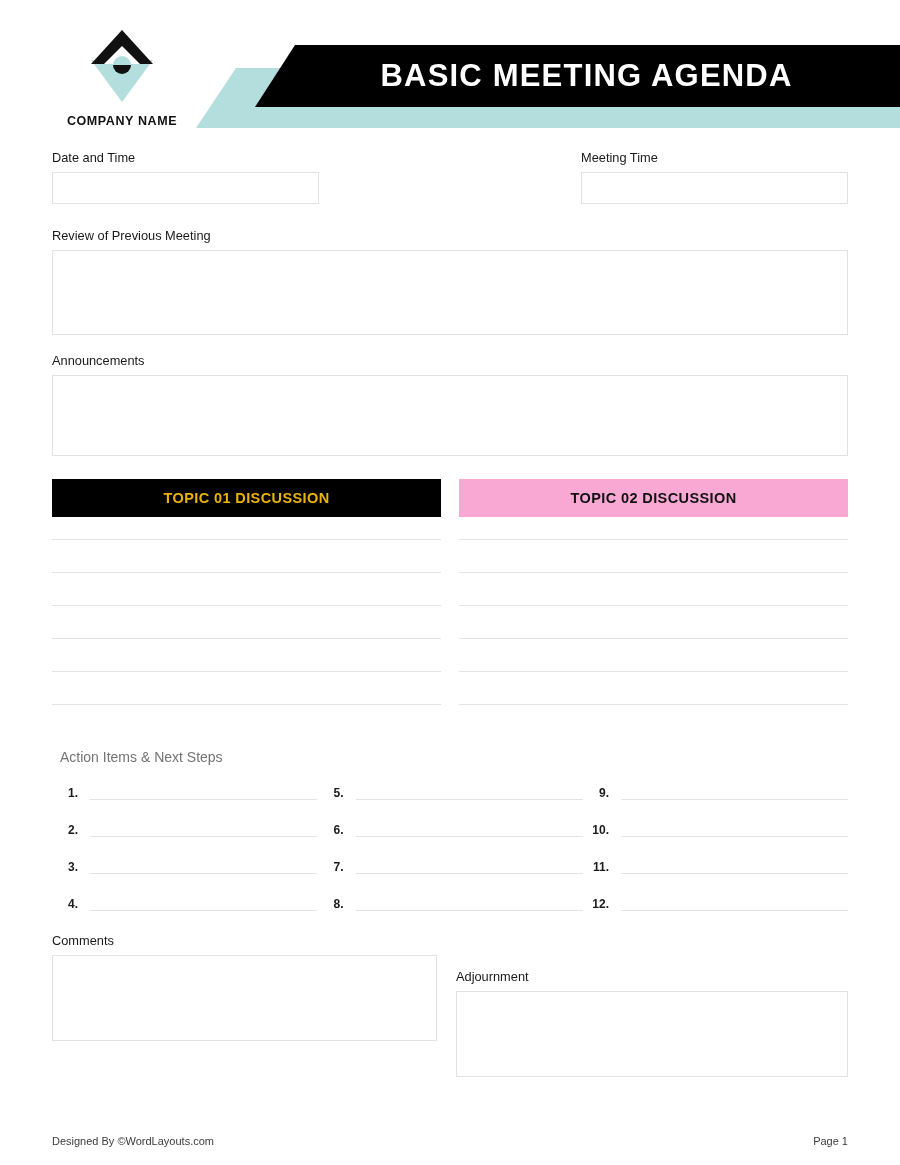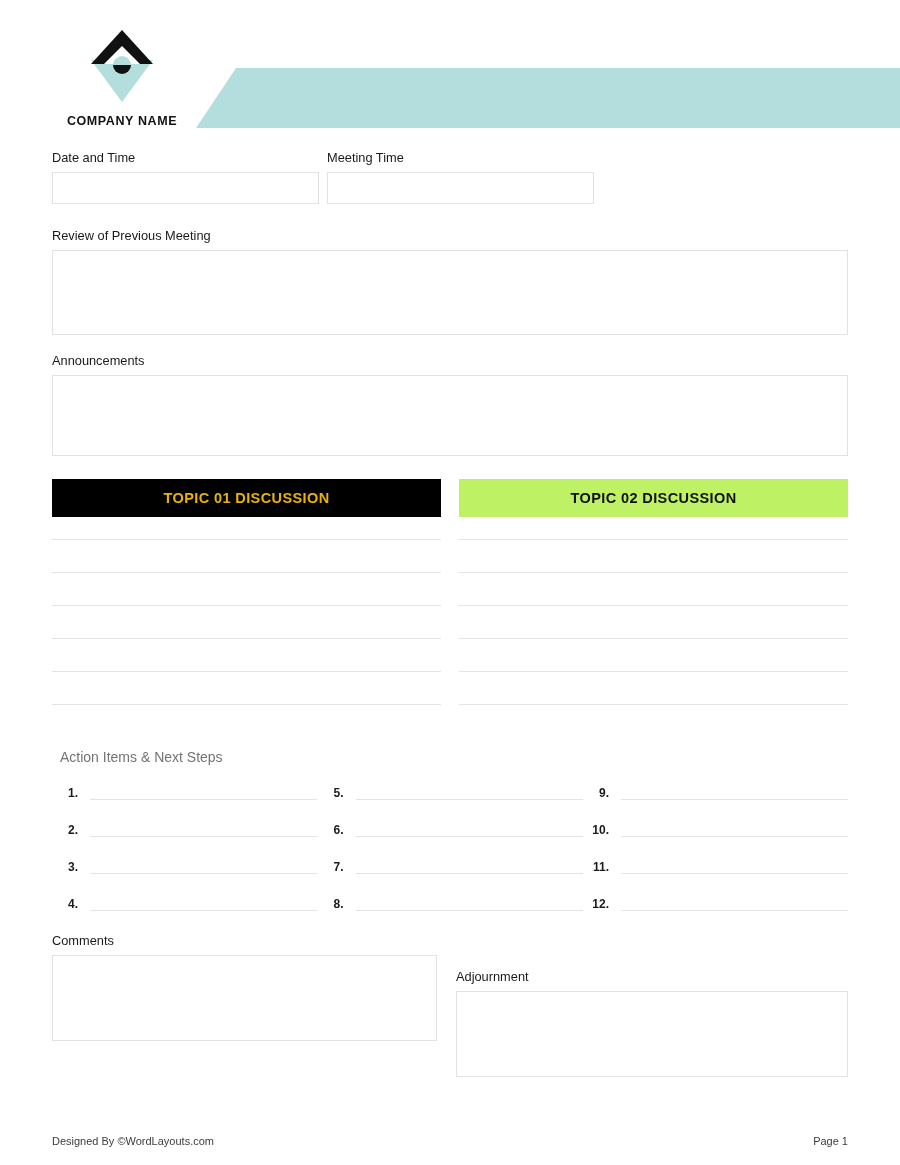--- a/index.html
+++ b/index.html
@@ -130,20 +130,21 @@
     font-weight: normal;
   }
   .box {
     border: 1px solid #e2e2e2;
     background: #ffffff;
   }
 
   .row-two {
     display: flex;
     gap: 8px;
+    justify-content: space-between;
   }
   .col-half { width: 267px; }
   .col-half.right { width: 267px; }
 
   .input-sm { height: 32px; }
   .input-lg { height: 85px; }
   .input-md { height: 81px; }
 
   .spacer-24 { height: 24px; }
   .spacer-18 { height: 18px; }
@@ -157,21 +158,21 @@
     width: 389px;
     height: 38px;
     display: flex;
     align-items: center;
     justify-content: center;
     font-size: 14.5px;
     font-weight: bold;
     letter-spacing: 0.4px;
   }
   .topic-head.dark { background: #000000; color: #eab308; }
-  .topic-head.light { background: #bef264; color: #111111; }
+  .topic-head.light { background: #f9a8d4; color: #111111; }
 
   .topic-lines {
     display: flex;
     justify-content: space-between;
     margin-top: 22px;
   }
   .lines-col { width: 389px; }
   .rule {
     height: 1px;
     background: #e4e4e4;
@@ -243,20 +244,23 @@
     <div class="logo-mark">
       <div class="logo-diamond"></div>
       <div class="logo-arrow"></div>
       <div class="logo-arrow-notch"></div>
       <div class="logo-dot"></div>
     </div>
     <div class="logo-name">COMPANY NAME</div>
   </div>
 
   <div class="banner-teal"></div>
+  <div class="banner-black">
+    <span class="banner-title">BASIC MEETING AGENDA</span>
+  </div>
 </div>
 
 <div class="sheet">
 
   <div class="row-two">
     <div class="col-half">
       <div class="field-label">Date and Time</div>
       <div class="box input-sm" placeholder=""></div>
     </div>
     <div class="col-half right">

